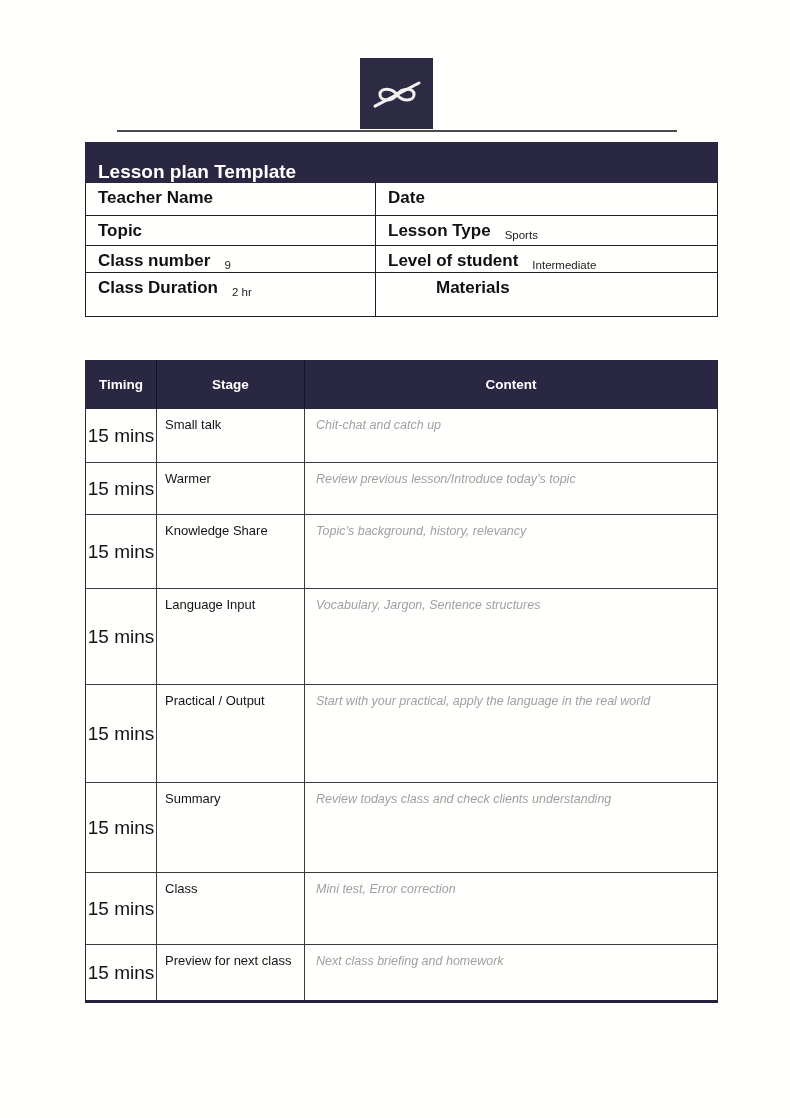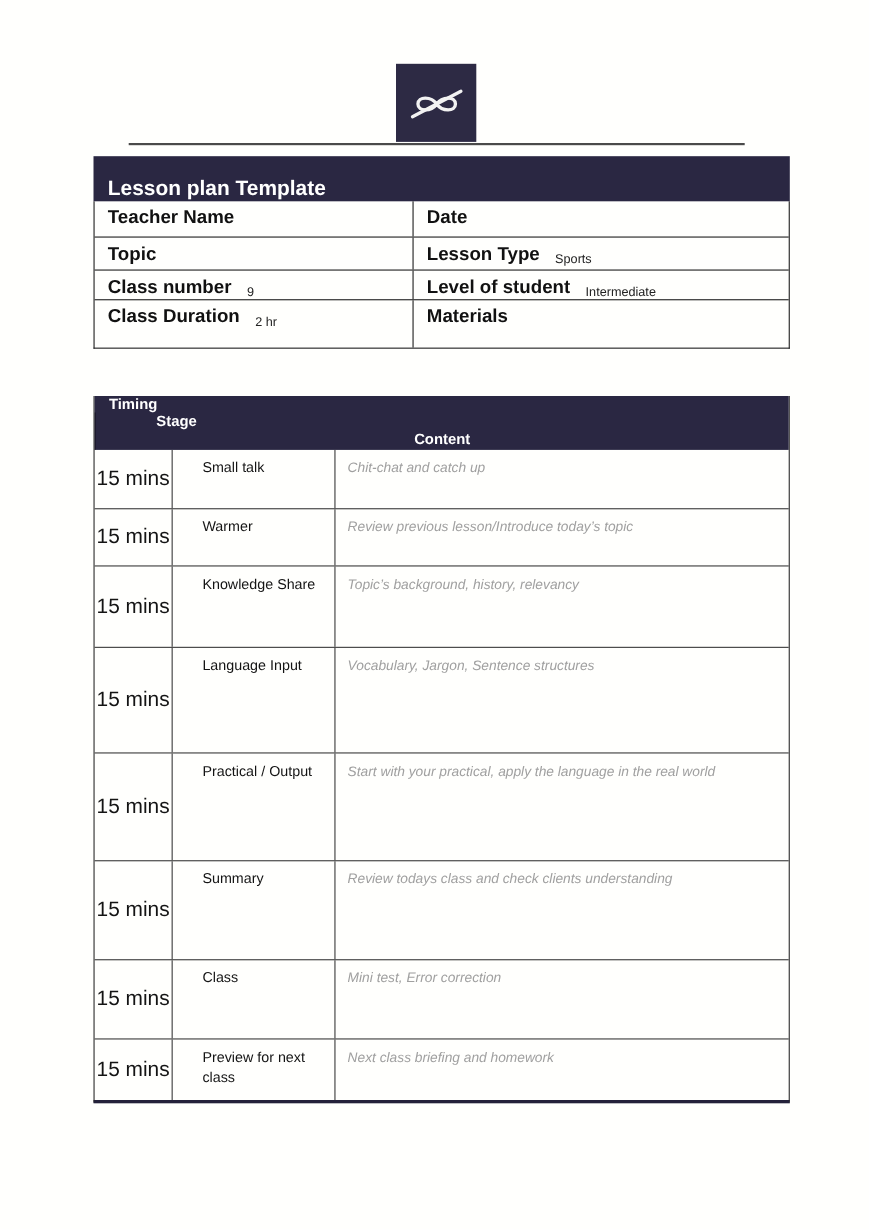--- a/index.html
+++ b/index.html
@@ -46,39 +46,39 @@
   .ivalue{font-size:11.5px;color:#222;margin-left:14px;position:relative;top:3px;}
   
   .schedule{
     position:absolute;left:85px;top:360px;width:633px;
     border-left:1px solid #2a2a2a;border-right:1px solid #2a2a2a;
     border-bottom:3px solid #24213a;
     box-sizing:border-box;
   }
   .sched-header{
     display:flex;height:49px;background:#2a2742;color:#ffffff;
-    font-weight:bold;font-size:13.5px;flex-direction:column;
+    font-weight:bold;font-size:13.5px;
   }
   .sched-header .hcell{
     display:flex;align-items:center;justify-content:center;
     box-sizing:border-box;
   }
   .hcell.c-timing{width:70px;}
   .hcell.c-stage{width:148px;border-left:1px solid rgba(0,0,0,.45);}
   .hcell.c-content{flex:1;border-left:1px solid rgba(0,0,0,.45);}
   .sched-row{display:flex;border-top:1px solid #3a3a3a;box-sizing:border-box;}
   .sched-row:first-child{border-top:none;}
   .scell{box-sizing:border-box;}
   .scell.c-timing{
     width:70px;display:flex;align-items:center;justify-content:center;
     font-size:19px;color:#141414;
   }
   .scell.c-stage{
     width:148px;border-left:1px solid #3a3a3a;
-    padding:7px 8px 0 27px;font-size:13px;color:#141414;line-height:1.45;
+    padding:7px 8px 0 8px;font-size:13px;color:#141414;line-height:1.45;
   }
   .scell.c-content{
     flex:1;border-left:1px solid #3a3a3a;
     padding:8px 10px 0 11px;
     font-size:12.5px;font-style:italic;color:#a0a0a0;line-height:1.4;
   }
 </style>
 </head>
 <body>
 
@@ -105,21 +105,21 @@
         <div class="info-cell right"><span class="ilabel">Date</span></div>
       </div>
       <div class="info-row" style="height: 30px;">
         <div class="info-cell left"><span class="ilabel">Topic</span></div>
         <div class="info-cell right"><span class="ilabel">Lesson Type</span><span class="ivalue">Sports</span></div>
       </div>
       <div class="info-row" style="height: 27px;">
         <div class="info-cell left"><span class="ilabel">Class number</span><span class="ivalue">9</span></div>
         <div class="info-cell right"><span class="ilabel">Level of student</span><span class="ivalue">Intermediate</span></div>
       </div>
-      <div class="info-row" style="height: 44px;">
+      <div class="info-row" style="height: 44px; gap: 48px;">
         <div class="info-cell left"><span class="ilabel">Class Duration</span><span class="ivalue">2 hr</span></div>
         <div class="info-cell right"><span class="ilabel">Materials</span></div>
       </div>
     </div>
 
   <div class="schedule">
     <div class="sched-header">
       <div class="hcell c-timing">Timing</div>
       <div class="hcell c-stage">Stage</div>
       <div class="hcell c-content">Content</div>

